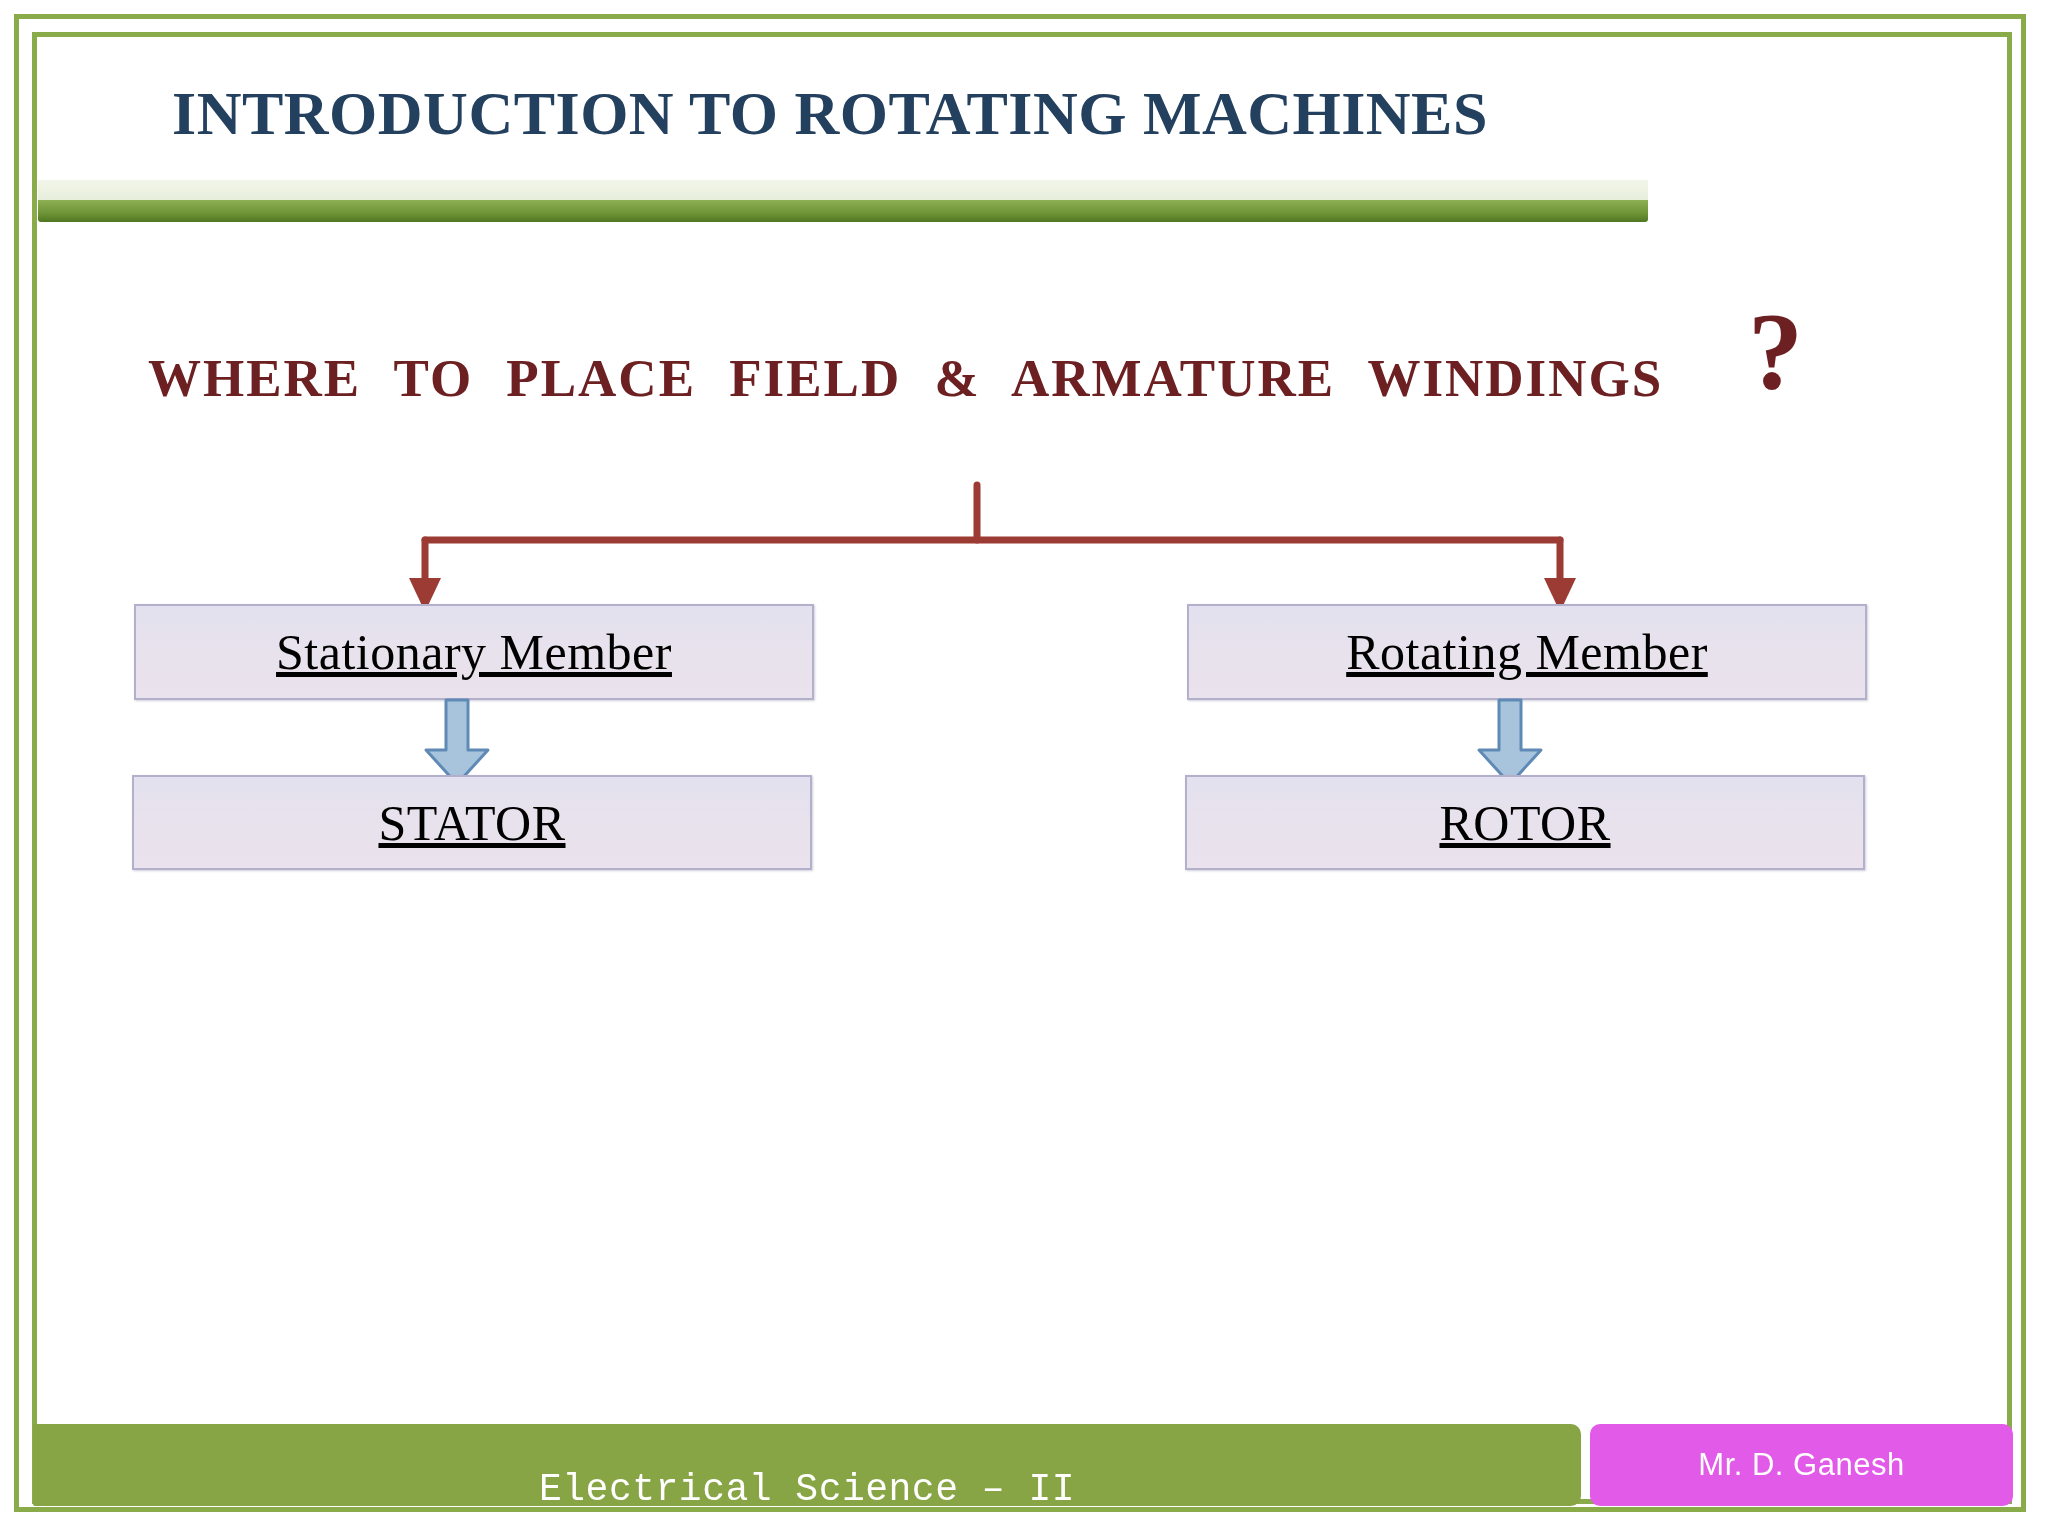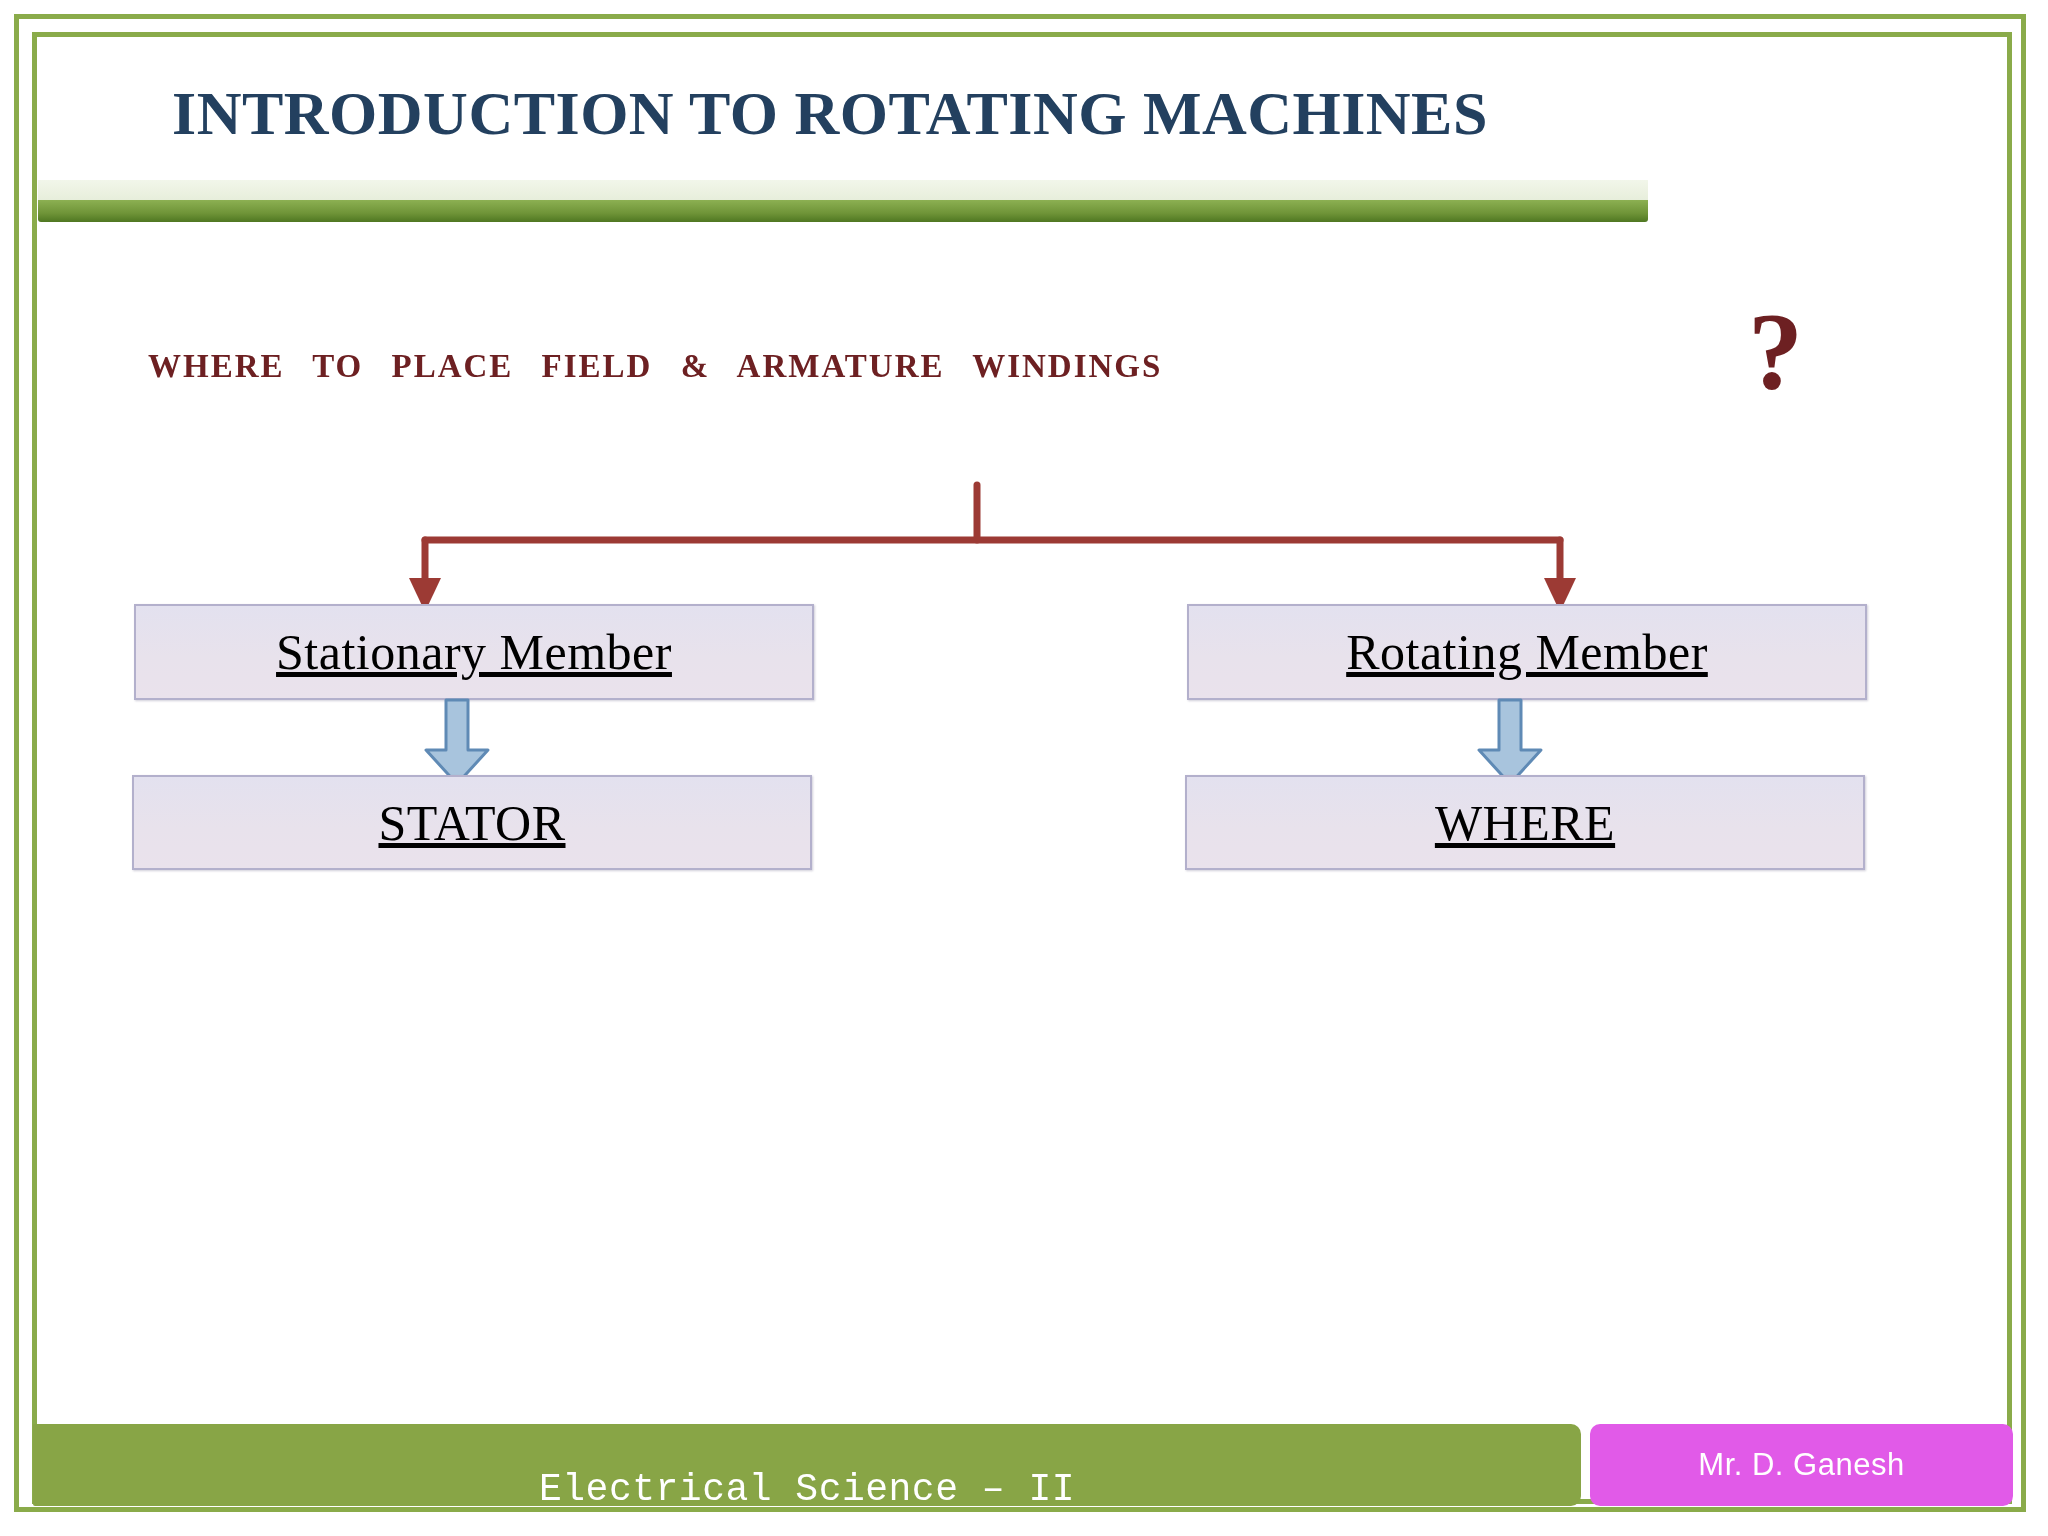--- a/index.html
+++ b/index.html
@@ -82,21 +82,21 @@
 
   
   .subtitle {
     position: absolute;
     left: 148px;
     top: 348px;
     width: 1520px;
     color: #6d2022;
     font-family: "Liberation Serif", serif;
     font-weight: bold;
-    font-size: 33px;
+    font-size: 53px;
     letter-spacing: 2px;
     word-spacing: 18px;
     white-space: nowrap;
   }
   .qmark {
     position: absolute;
     left: 1748px;
     top: 296px;
     color: #6d2022;
     font-family: "Liberation Serif", serif;
@@ -226,21 +226,21 @@
 
   <svg class="blue-arrow" id="arrow-right" viewBox="0 0 74 88" xmlns="http://www.w3.org/2000/svg">
     <polygon points="26,2 48,2 48,52 68,52 37,86 6,52 26,52" fill="#a8c4dd" stroke="#5f8ab5" stroke-width="3" stroke-linejoin="round"></polygon>
   </svg>
 
   <div class="box" id="box-stator">
     <span>STATOR</span>
   </div>
 
   <div class="box" id="box-rotor">
-    <span>WHERE</span>
+    <span>ROTOR</span>
   </div>
 
   <div class="footer-bar">
     <span class="footer-text">Electrical Science – II</span>
   </div>
 
   <div class="footer-badge">
     <span class="footer-badge-text">Mr. D. Ganesh</span>
   </div>
 

